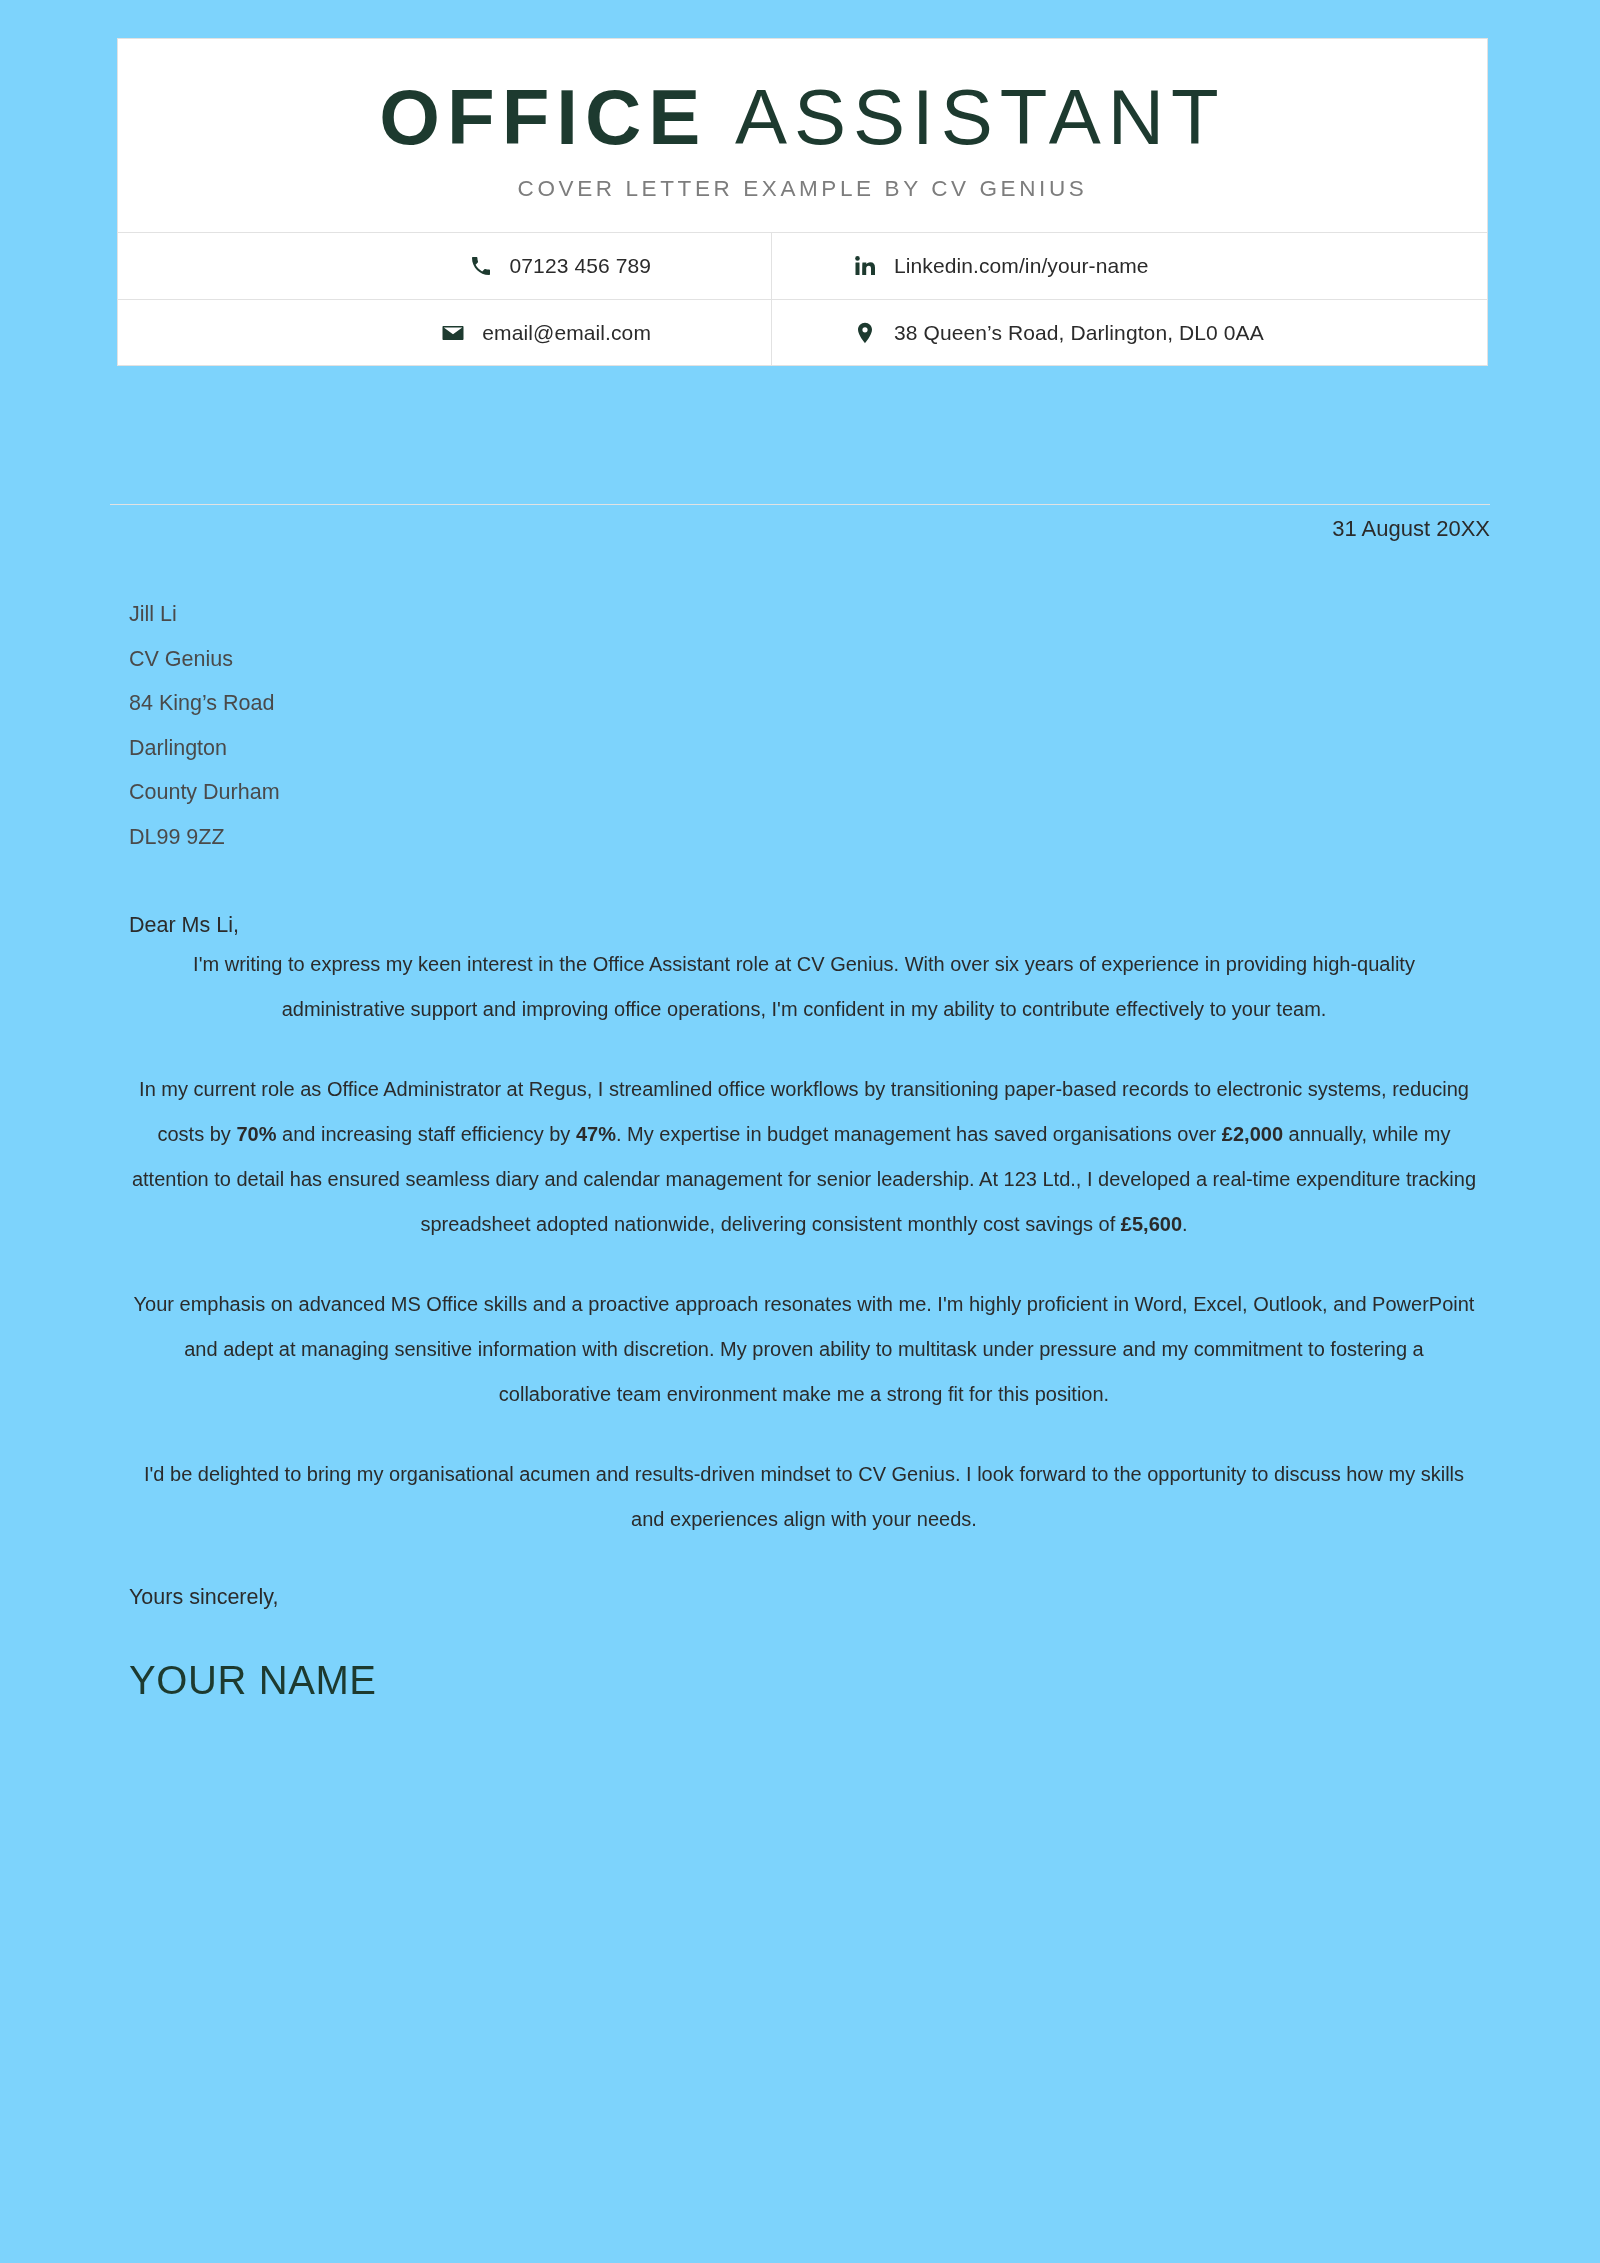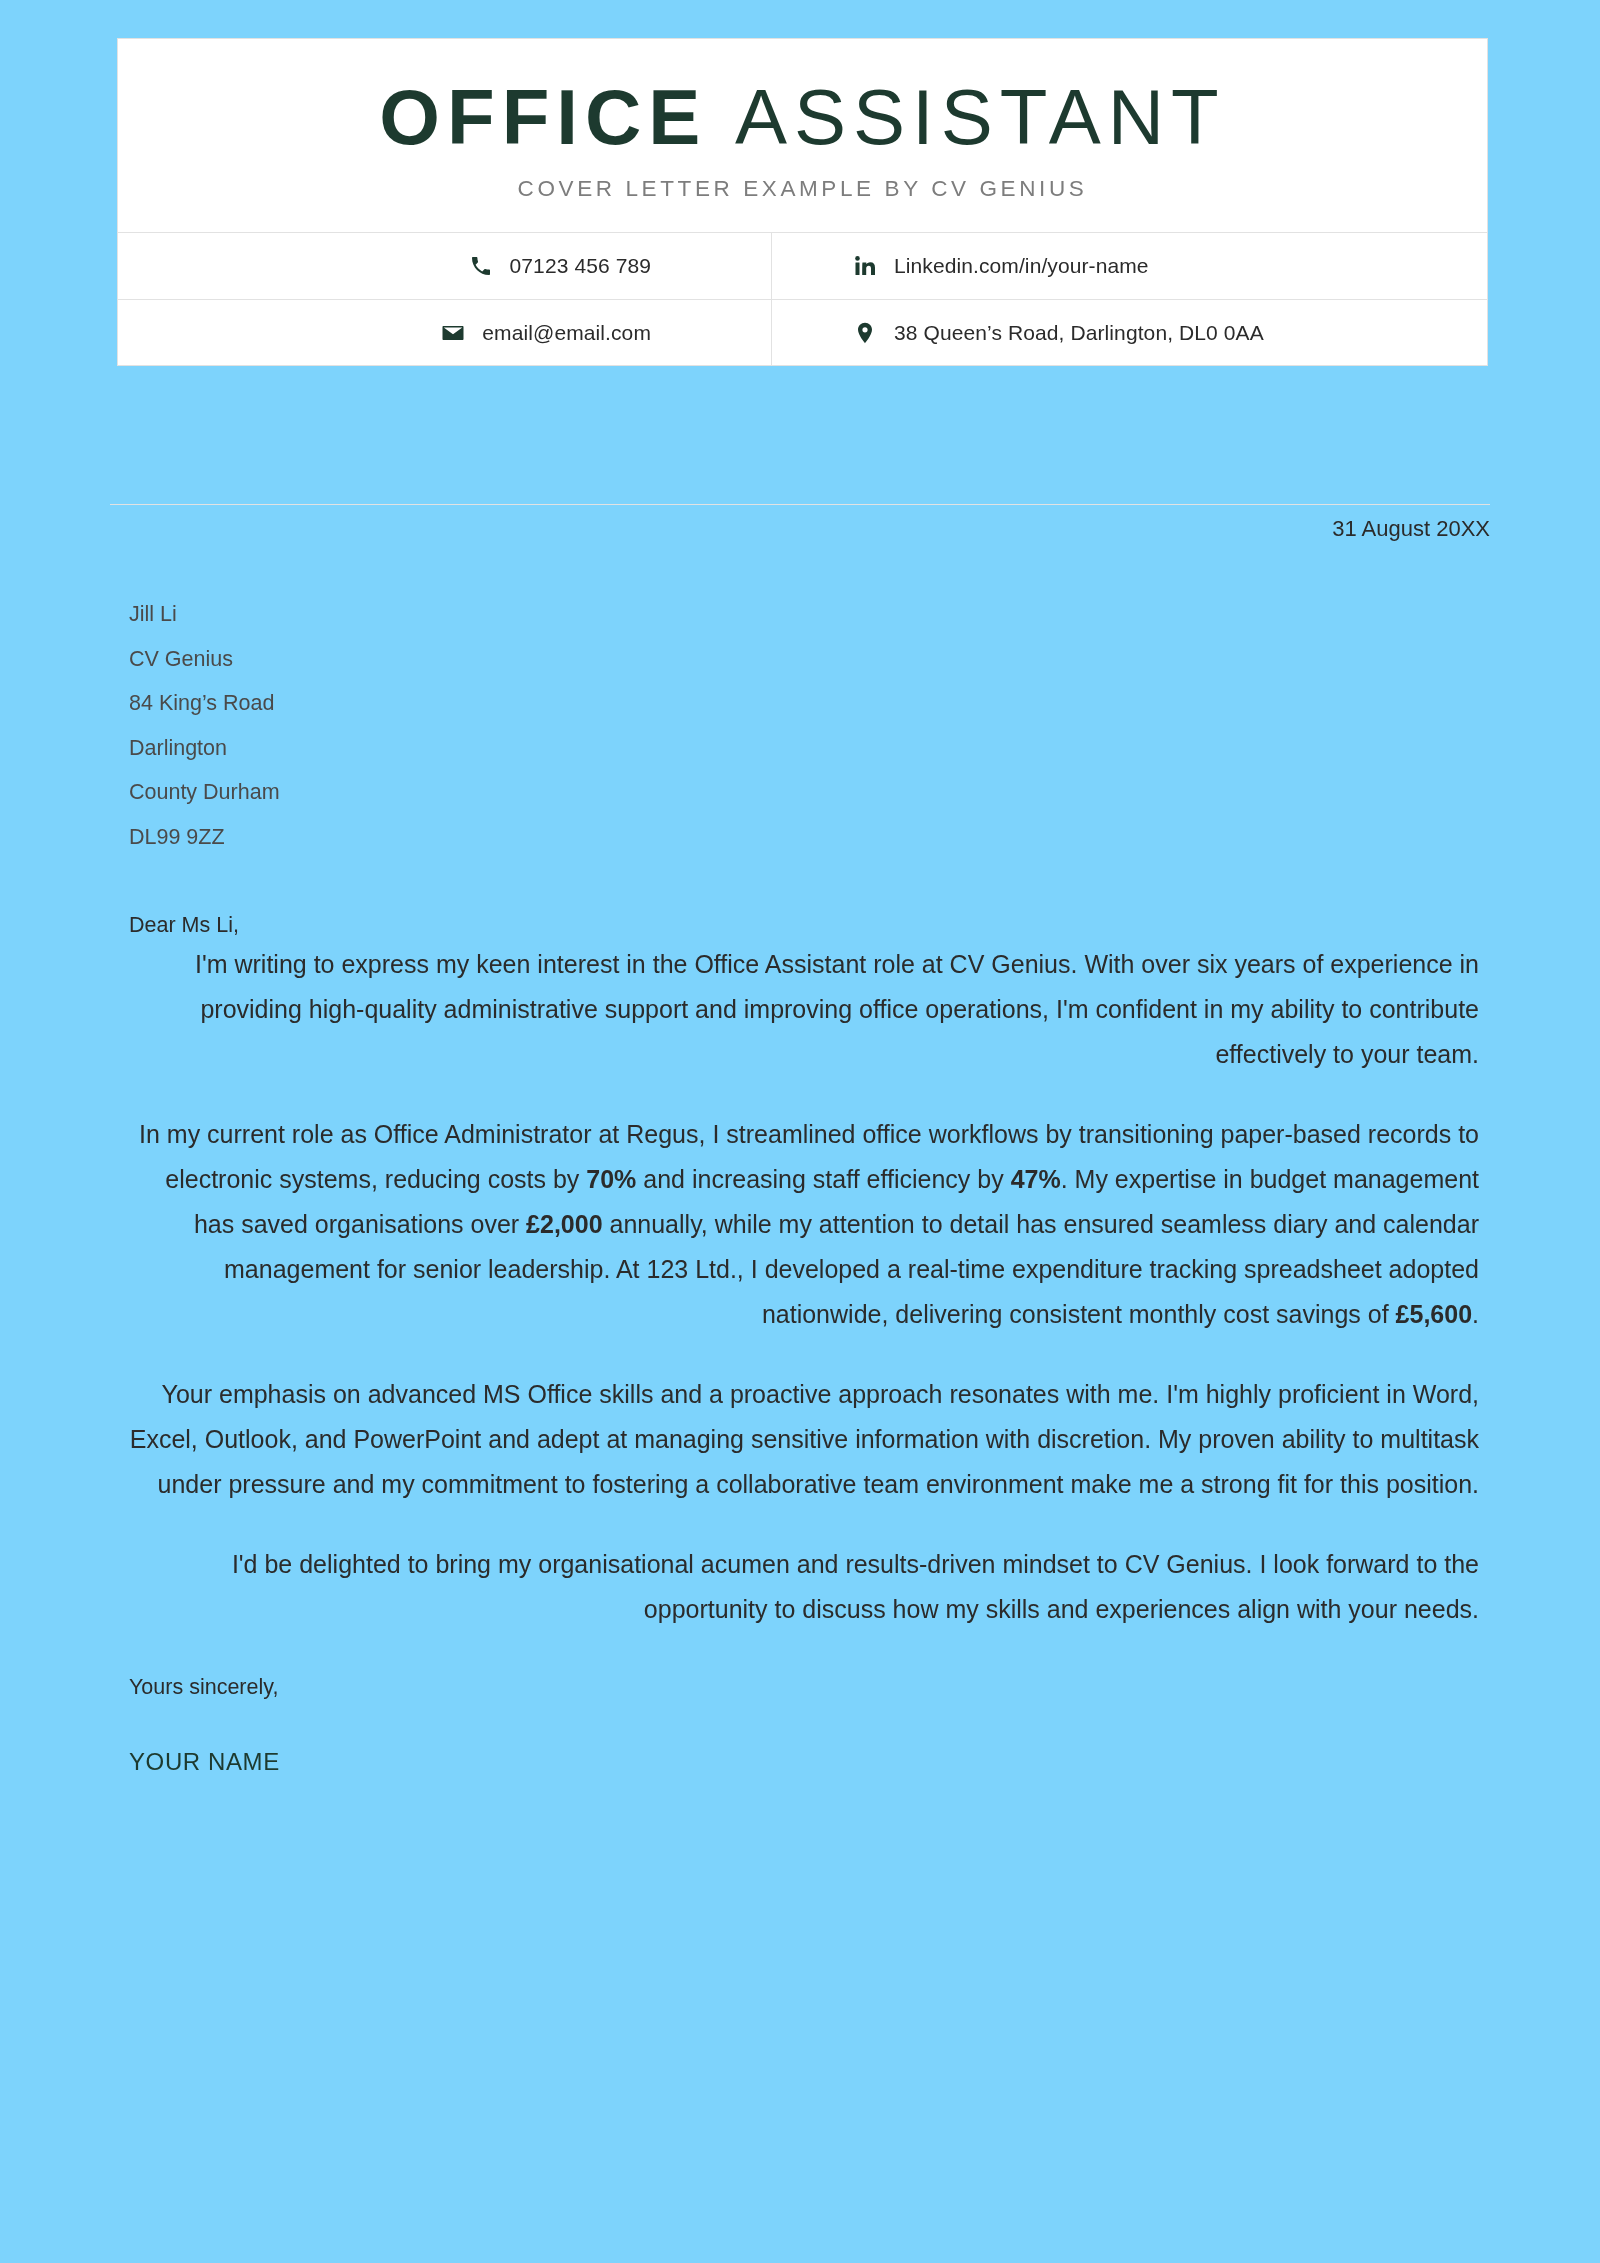--- a/index.html
+++ b/index.html
@@ -146,38 +146,38 @@
 
   .salutation {
     margin-top: 49px;
     font-size: 21.5px;
     line-height: 34px;
     color: #2b2b2b;
   }
 
   .para {
     margin-top: 35px;
-    font-size: 25px;
+    font-size: 20px;
     line-height: 45px;
     color: #2b2b2b;
-    text-align: right;
+    text-align: center;
   }
   .para:first-of-type { margin-top: 0; }
   .para b { font-weight: 700; }
 
   .signoff {
     margin-top: 38px;
     font-size: 21.5px;
     line-height: 34px;
     color: #2b2b2b;
   }
 
   .signature-name {
     margin-top: 44px;
-    font-size: 24px;
+    font-size: 40px;
     letter-spacing: 0.6px;
     color: #1d3a2f;
     font-weight: 400;
     white-space: nowrap;
   }
 </style>
 </head>
 <body>
 
 <div class="page">

